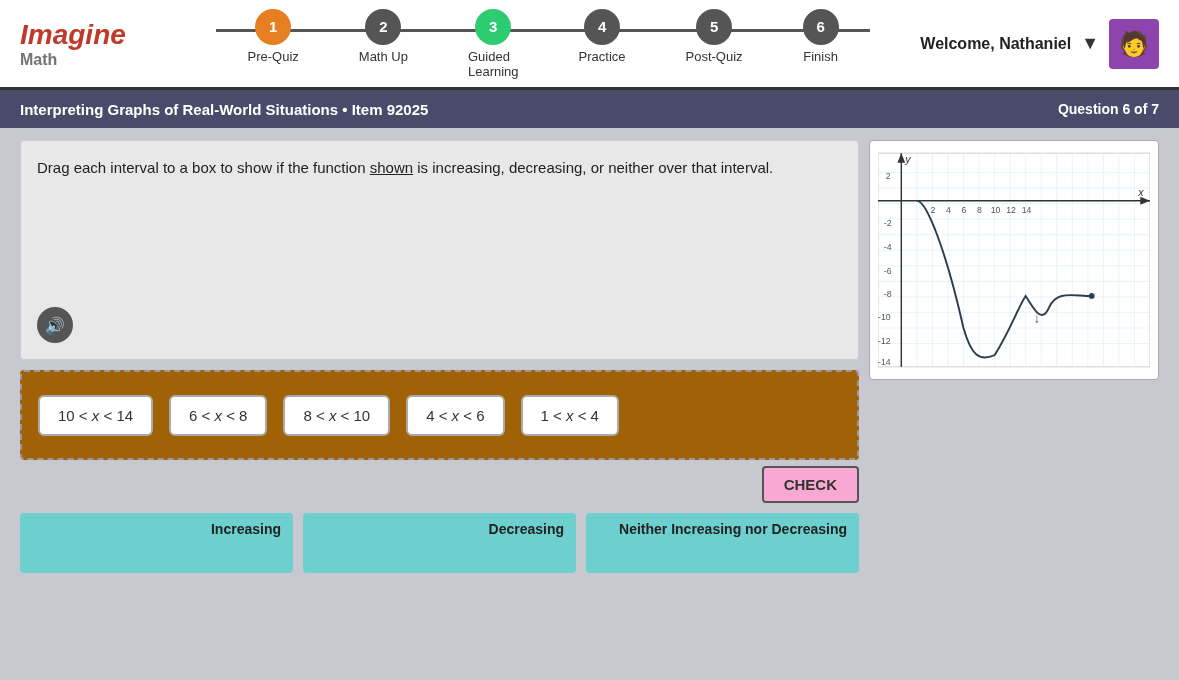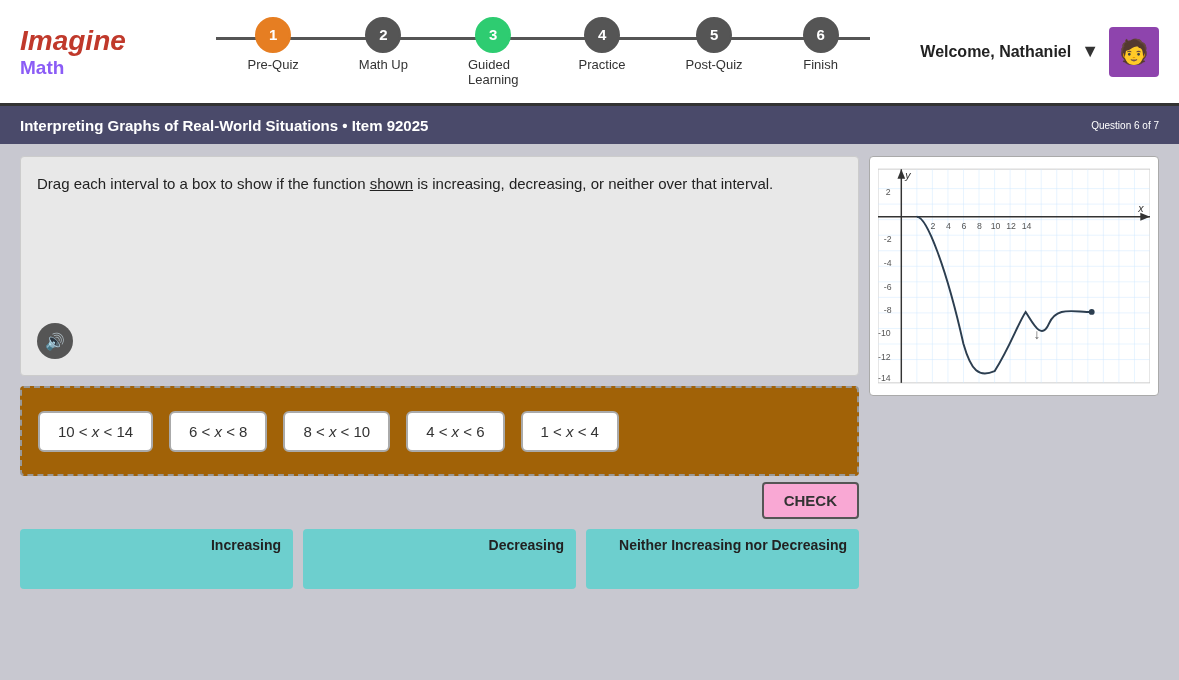--- a/index.html
+++ b/index.html
@@ -8,41 +8,41 @@
       background: #c8c8d0;
       width: 1179px;
       height: 680px;
       overflow: hidden;
       position: relative;
     }
 
     
     .top-bar {
       background: #fff;
-      height: 106px;
+      height: 90px;
       display: flex;
       align-items: center;
       padding: 0 20px;
       border-bottom: 3px solid #333;
       position: relative;
     }
     .logo-area {
       display: flex;
       flex-direction: column;
       margin-right: 40px;
     }
     .logo-imagine {
       font-size: 28px;
       font-weight: bold;
       color: #c0392b;
       font-style: italic;
     }
     .logo-math {
-      font-size: 19px;
-      color: #8b5cf6;
+      font-size: 16px;
+      color: #737373;
       font-weight: bold;
     }
 
     
     .progress-bar {
       display: flex;
       align-items: center;
       flex: 1;
       justify-content: center;
       position: relative;
@@ -121,22 +121,22 @@
       align-items: center;
       justify-content: space-between;
       padding: 4px 20px;
       height: 38px;
     }
     .item-title {
       font-size: 15px;
       font-weight: bold;
     }
     .question-number {
-      font-size: 10px;
-      font-weight: normal;
+      font-size: 14px;
+      font-weight: bold;
     }
 
     
     .main-content {
       display: flex;
       gap: 10px;
       padding: 12px 20px;
       height: calc(680px - 90px - 36px);
     }
 

